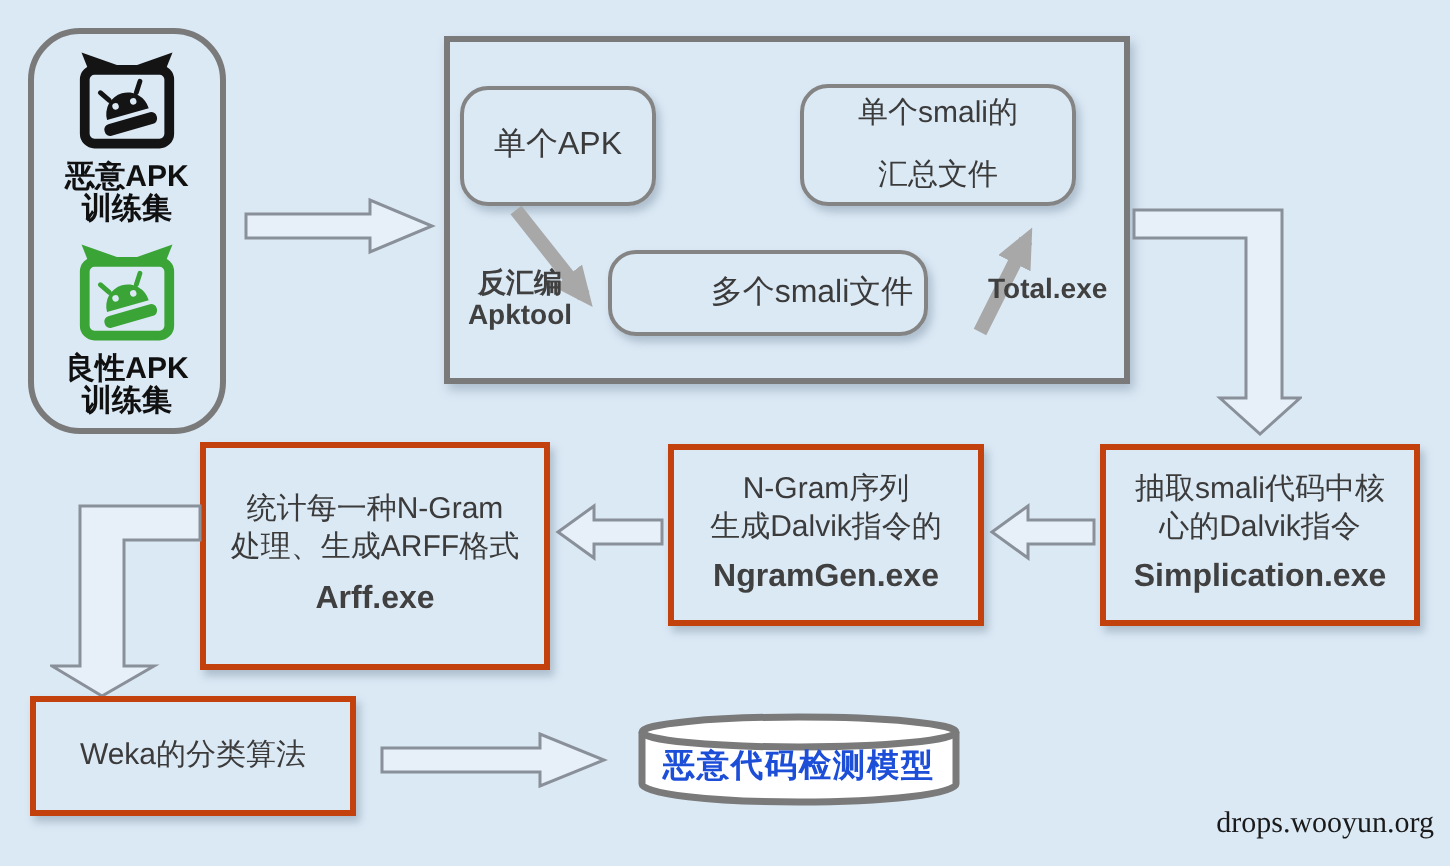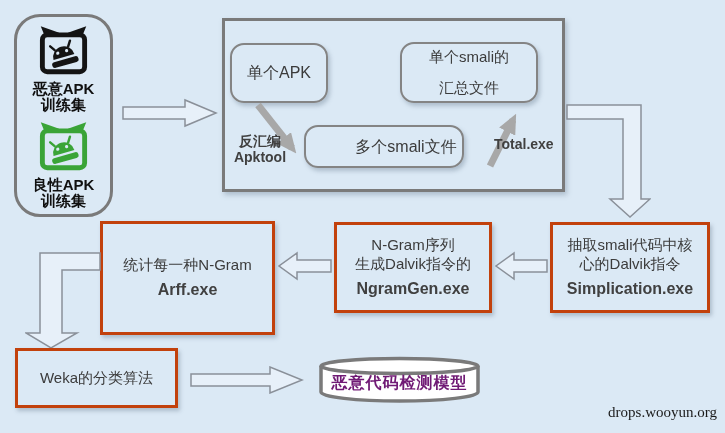--- a/index.html
+++ b/index.html
@@ -28,21 +28,21 @@
     border:3.5px solid #7a7a7a;border-radius:26px;
     display:flex;flex-direction:column;align-items:center;justify-content:space-between;
     padding:6px 2px 4px 2px;
   }
   .icon-label{font-weight:bold;font-size:15px;color:#101010;text-align:center;line-height:1.1;}
   .apk-icon{display:block;}
   .malicious{color:#141414;}
   .benign{color:#3aa437;}
   .model-text{
     position:absolute;width:100%;text-align:center;top:17px;
-    font-weight:bold;font-size:16px;color:#701a75;letter-spacing:1px;
+    font-weight:bold;font-size:16px;color:#1d4ed8;letter-spacing:1px;
   }
   .watermark{
     position:absolute;right:8px;top:404px;
     font-family:"Liberation Serif","DejaVu Serif",serif;
     font-size:15px;color:#1a1a1a;
   }
 </style>
 </head>
 <body>
 
@@ -146,20 +146,21 @@
   <span class="line">生成Dalvik指令的</span>
   <b class="tool">NgramGen.exe</b>
 </div>
 
 <svg class="abs hollow-arrow" style="left:277px;top:251px;" width="55" height="30" viewBox="0 0 55 30">
   <polygon points="54,9 20,9 20,2 2,15 20,28 20,21 54,21"></polygon>
 </svg>
 
 <div class="box" style="left:100px;top:221px;width:175px;height:114px;">
   <span class="line">统计每一种N-Gram</span>
+  <span class="line">处理、生成ARFF格式</span>
   <b class="tool">Arff.exe</b>
 </div>
 
 <svg class="abs elbow" style="left:25px;top:252px;" width="76" height="97" viewBox="0 0 76 97">
   <polygon points="15,1 75,1 75,18 37,18 37,81 52,81 26,96 1,81 15,81"></polygon>
 </svg>
 
 <div class="box" style="left:15px;top:348px;width:163px;height:60px;">
   <span class="line">Weka的分类算法</span>
 </div>

